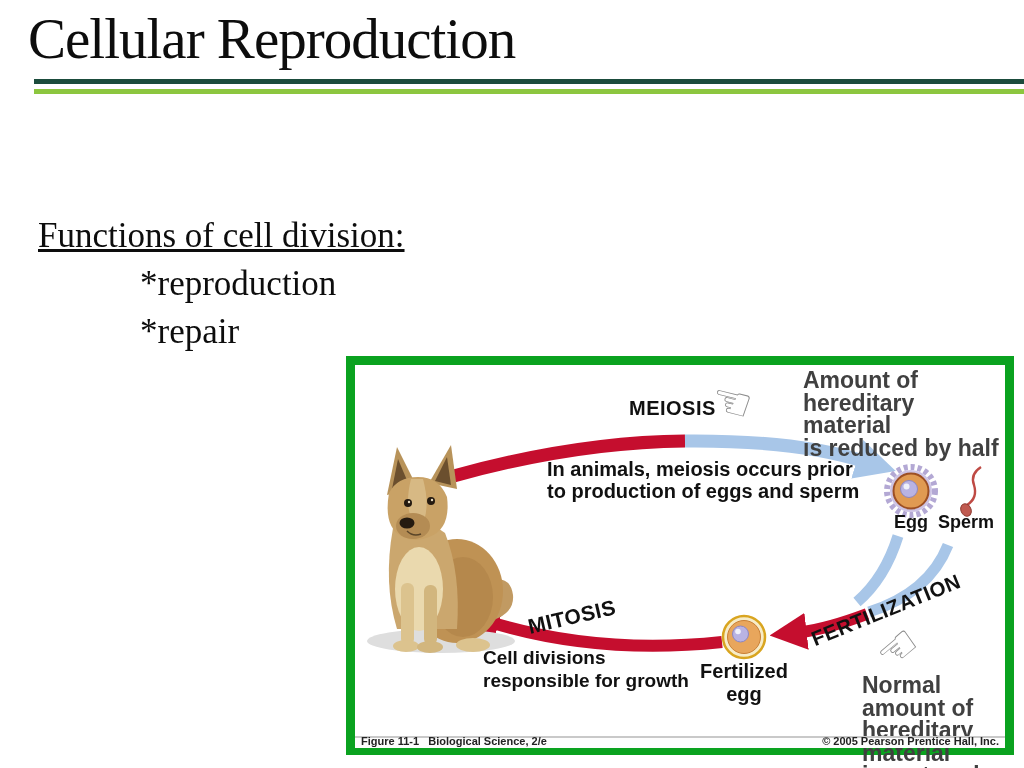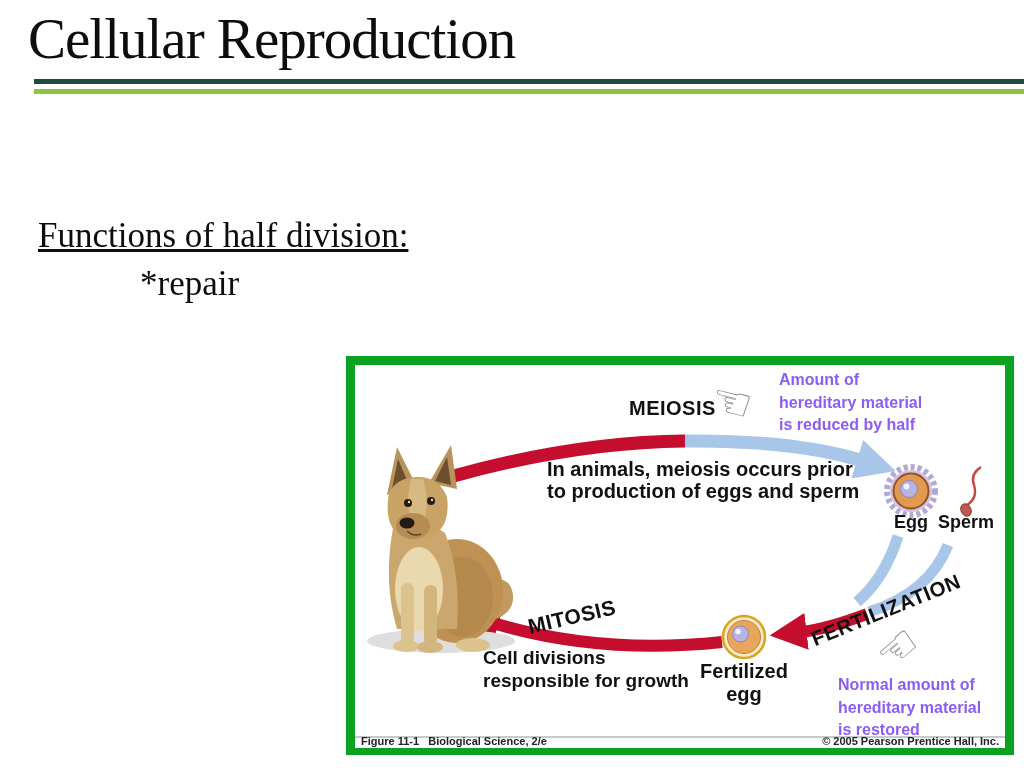--- a/index.html
+++ b/index.html
@@ -26,22 +26,22 @@
   }
   .functions-list{position:absolute;left:140px;top:260px;font-size:35px;line-height:48px;}
   
   .figure{
     position:absolute;left:346px;top:356px;width:650px;height:381px;
     border:9px solid #0aa21f;background:#ffffff;
     font-family:"Liberation Sans",sans-serif;
   }
   .fig-label{position:absolute;font-weight:700;color:#111;}
   .gray-note{
-    position:absolute;font-weight:700;color:#8b5cf6;font-size:16px;
-    line-height:22.5px;white-space:pre-line;
+    position:absolute;font-weight:700;color:#404040;font-size:23px;
+    line-height:22.5px;white-space:pre-line;margin-left:24px;
   }
   .meiosis-label{left:274px;top:32px;font-size:20px;letter-spacing:.5px;}
   .meiosis-note{left:424px;top:4px;}
   .meiosis-caption{
     left:192px;top:93px;font-size:20px;line-height:22px;white-space:pre-line;
   }
   .egg-label{left:528px;top:147px;width:56px;text-align:center;font-size:18px;}
   .sperm-label{left:583px;top:147px;width:72px;text-align:left;font-size:18px;}
   .fertilization-label{
     left:425px;top:233px;width:212px;text-align:center;font-size:20.5px;
@@ -81,23 +81,24 @@
 </head>
 <body>
 
 <div id="slide">
 
   <div class="title">Cellular Reproduction</div>
   <div class="rule rule-dark"></div>
   <div class="rule rule-light"></div>
 
 
-  <div class="functions-heading">Functions of half division:</div>
+  <div class="functions-heading">Functions of cell division:</div>
 
   <div class="functions-list">
+    <div>*reproduction</div>
     <div>*repair</div>
   </div>
 
   <div class="figure">
 
     <svg class="fig-art" width="650" height="381" viewBox="0 0 650 381">
       <defs>
         <marker id="ah-blue" viewBox="0 0 10 10" refX="1.5" refY="5" markerWidth="3.1" markerHeight="3.1" orient="auto">
           <path d="M0,0 L10,5 L0,10 z" fill="#a8c6e8"></path>
         </marker>

